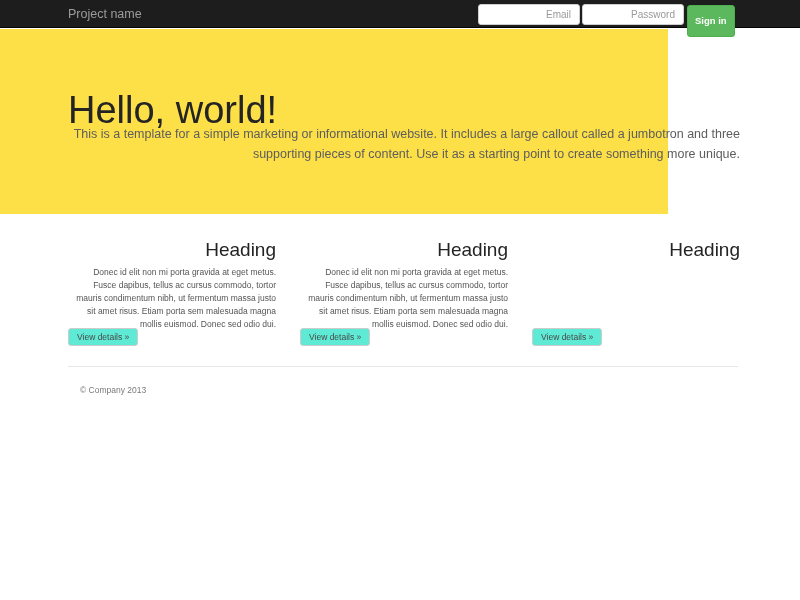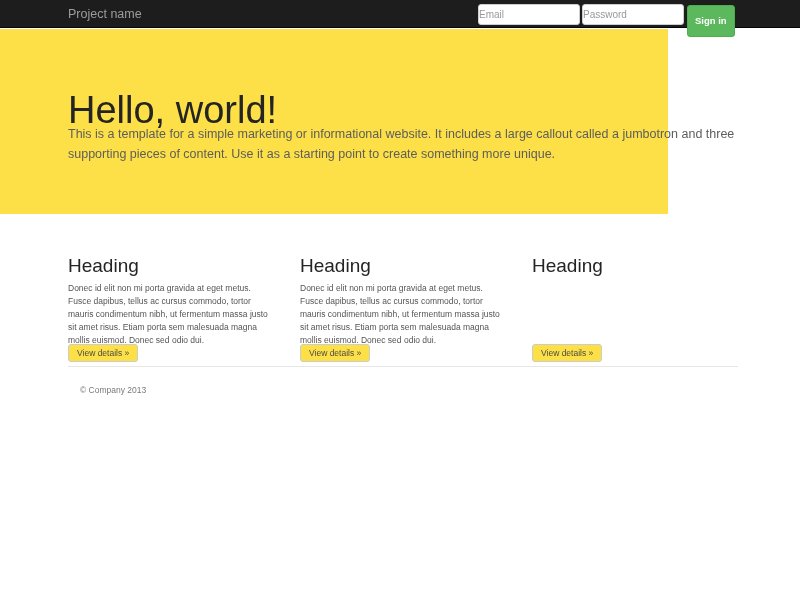--- a/index.html
+++ b/index.html
@@ -1,15 +1,15 @@
 <!DOCTYPE html>
 <html><head>
 <meta charset="utf-8">
 <style>
-  * { box-sizing: border-box; }
+  * { box-sizing: border-box; text-align: right; }
   html, body { margin: 0; padding: 0; background: #fff; }
   #app {
     position: relative;
     width: 800px;
     height: 600px;
     overflow: hidden;
     background: #ffffff;
     font-family: "Liberation Sans", "DejaVu Sans", sans-serif;
     -webkit-font-smoothing: antialiased;
   }
@@ -30,21 +30,21 @@
     color: #9c9c9c;
     text-decoration: none;
     cursor: pointer;
   }
   .navbar-form input {
     position: absolute;
     top: 4px;
     width: 102px; height: 21px;
     border: 1px solid #cfcfcf;
     border-radius: 3px;
-    padding: 0 0;
+    padding: 0 8px;
     font-size: 10px;
     font-family: "Liberation Sans", "DejaVu Sans", sans-serif;
     color: #333;
     background: #fff;
     outline: none;
   }
   .navbar-form input::placeholder { color: #999; }
   .input-email { left: 478px; }
   .input-password { left: 582px; }
   .btn-signin {
@@ -100,21 +100,21 @@
     color: #fff;
     font-size: 12.5px;
     font-family: "Liberation Sans", "DejaVu Sans", sans-serif;
     cursor: pointer;
     line-height: 22px;
   }
 
   
   .row {
     position: absolute;
-    left: 68px; top: 254px;
+    left: 68px; top: 238px;
     width: 680px;
     display: flex;
     gap: 24px;
   }
   .col {
     position: relative;
     width: 208px;
     height: 112px;
   }
   .col h2 {
@@ -128,21 +128,21 @@
     margin: 5px 0 0;
     font-size: 8.5px;
     line-height: 13px;
     color: #555555;
   }
   .btn-details {
     position: absolute;
     left: 0; top: 90px;
     height: 18px;
     padding: 0 8px;
-    background: #fde047;
+    background: #5eead4;
     border: 1px solid #cccccc;
     border-radius: 3px;
     color: #4a4a4a;
     font-size: 8.5px;
     font-family: "Liberation Sans", "DejaVu Sans", sans-serif;
     cursor: pointer;
     line-height: 15px;
   }
 
   

